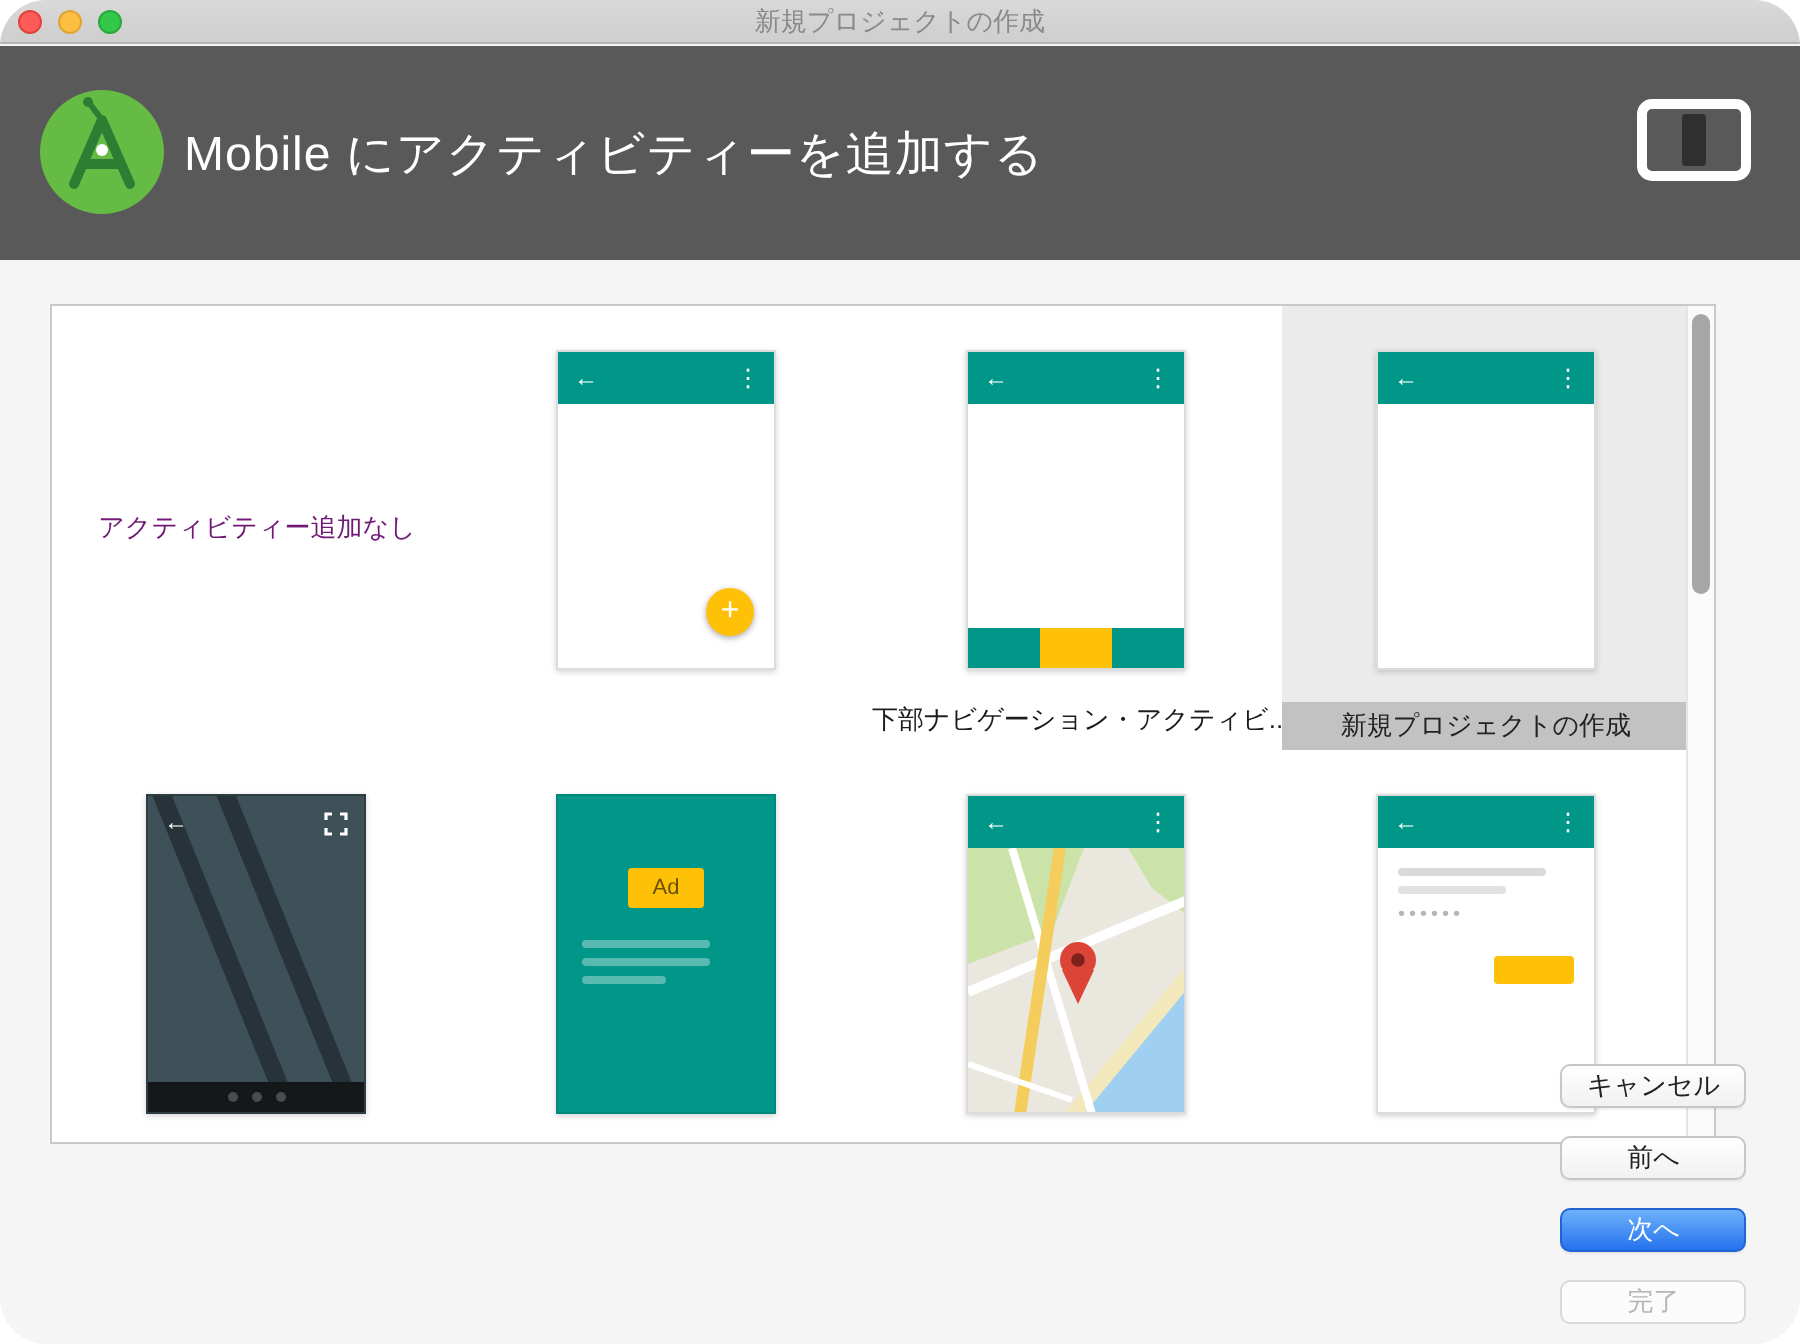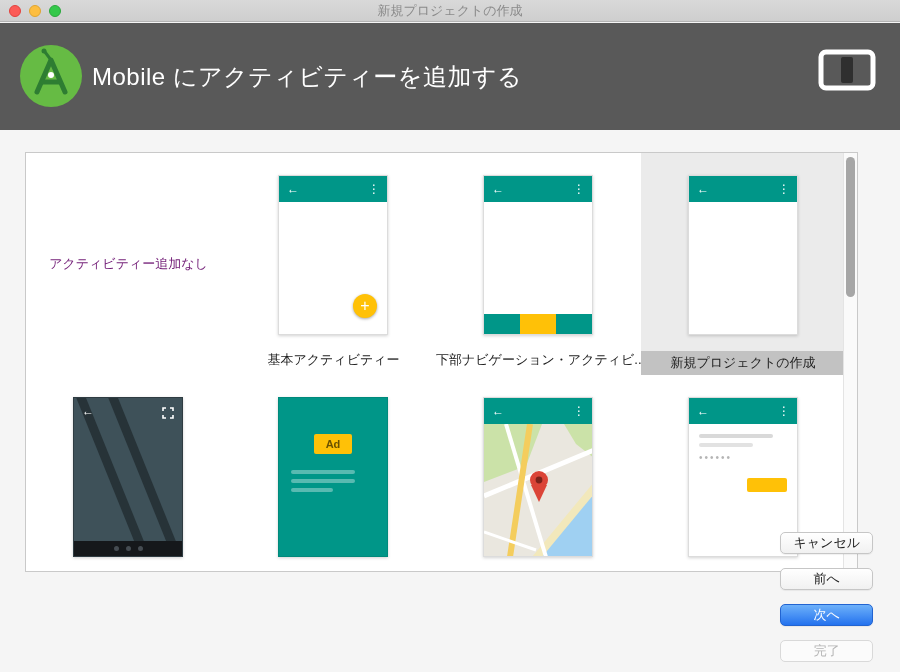--- a/index.html
+++ b/index.html
@@ -1,17 +1,17 @@
 <!DOCTYPE html>
 <html><head>
 <meta charset="utf-8">
 <style>
   * { margin:0; padding:0; box-sizing:border-box; }
   html,body { width:900px; height:672px; font-family:"Liberation Sans","DejaVu Sans",sans-serif; }
-  .window { position:relative; width:900px; height:672px; background:#f5f5f5; overflow:hidden; }
+  .window { position:relative; width:900px; height:672px; background:#f5f5f5; overflow:hidden;border-radius:23px; }
 
   
   .titlebar { position:absolute; top:0; left:0; width:100%; height:22px;
     background:linear-gradient(#d9d9d9,#cecece); border-bottom:1px solid #b4b4b4; }
   .titlebar-title { position:absolute; left:0; right:0; top:0; height:22px; line-height:22px;
     text-align:center; font-size:13px; color:#8a8a8a; }
   .traffic { position:absolute; left:9px; top:5px; display:flex; gap:8px; }
   .tl { width:12px; height:12px; border-radius:50%; display:inline-block; }
   .tl.red { background:#fc5b57; border:1px solid #e2423e; }
   .tl.yellow { background:#fdbe41; border:1px solid #e0a531; }
@@ -56,21 +56,21 @@
   .fs-stripe.s1 { left:36px; } .fs-stripe.s2 { left:68px; }
   .fs-back { position:absolute; left:8px; top:6px; color:#fff; font-size:12px; }
   .fs-expand { position:absolute; right:8px; top:7px; width:12px; height:12px; }
   .fs-bottombar { position:absolute; left:0; right:0; bottom:0; height:15px; background:#15181b;
     display:flex; align-items:center; justify-content:center; gap:7px; }
   .fs-bottombar .navdot { width:5px; height:5px; border-radius:50%; background:#454c52; }
 
   
   .thumb.admob { background:#009688; border-color:#00897b; }
   .adbox { position:absolute; top:36px; left:50%; transform:translateX(-50%); width:38px; height:20px;
-    background:#ffc107; color:#6b5200; font-size:11px; font-weight:bold; text-align:center; line-height:20px; border-radius:2px; }
+    background:#ffc107; color:#6b5200; font-size:11px; font-weight:normal; text-align:center; line-height:20px; border-radius:2px; }
   .adline { position:absolute; left:12px; height:4px; background:rgba(255,255,255,.35); border-radius:2px; }
   .adline.a1 { top:72px; width:64px; } .adline.a2 { top:81px; width:64px; } .adline.a3 { top:90px; width:42px; }
 
   
   .map-svg { position:absolute; left:0; top:26px; width:110px; height:133px; }
 
   
   .ln { position:absolute; left:10px; border-radius:2px; background:#d9d9d9; }
   .ln.l1 { top:36px; width:74px; height:4px; }
   .ln.l2 { top:45px; width:54px; height:4px; background:#e2e2e2; }
@@ -132,21 +132,20 @@
     </div>
 
     <div class="cell r1 c2">
       <div class="thumb">
         <div class="appbar">
           <span class="back">←</span>
           <span class="dots">⋮</span>
         </div>
         <div class="fab">+</div>
       </div>
-      <div class="cell-label">基本アクティビティー</div>
     </div>
 
     <div class="cell r1 c3">
       <div class="thumb">
         <div class="appbar">
           <span class="back">←</span>
           <span class="dots">⋮</span>
         </div>
         <div class="bottomnav">
           <div class="seg"></div>

